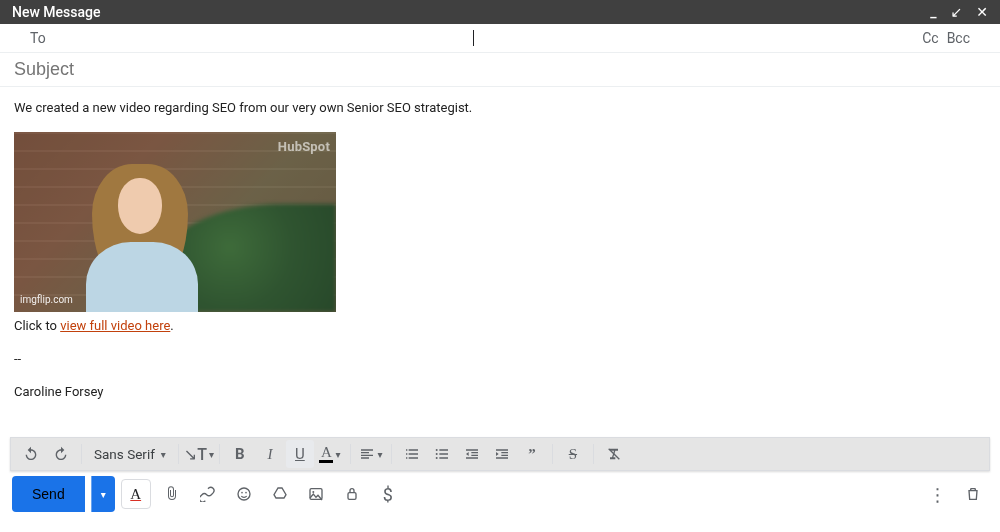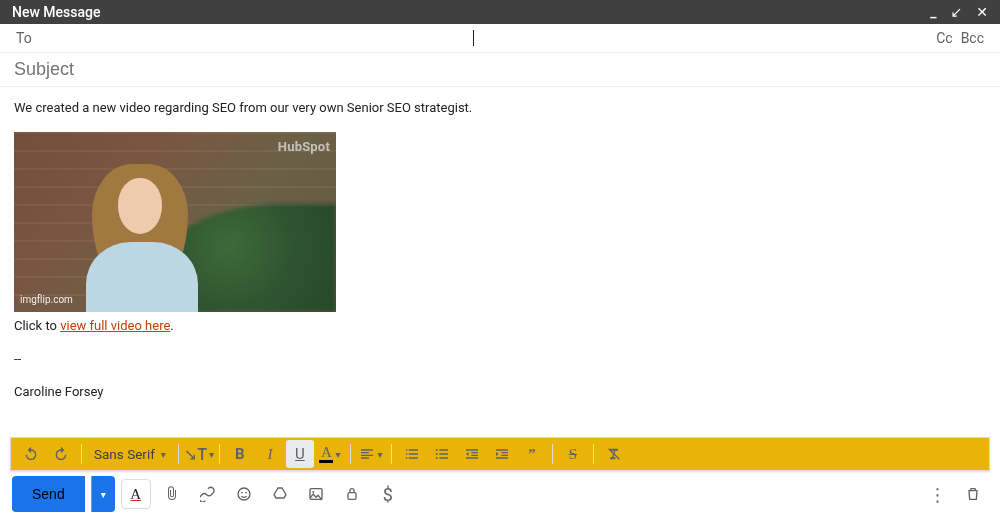--- a/index.html
+++ b/index.html
@@ -25,21 +25,21 @@
   .titlebar .spacer { flex: 1; }
   .titlebar .winctl {
     display: flex;
     gap: 14px;
     align-items: center;
   }
   .titlebar .winctl span { cursor: pointer; font-size: 14px; line-height: 1; }
   .recipients {
     display: flex;
     align-items: center;
-    padding: 6px 16px;
+    padding: 6px 30px;
     border-bottom: 1px solid #eceff1;
     font-size: 14px;
     color: #5f6368;
   }
   .recipients .to-label { margin-right: 6px; }
   .recipients .to-input {
     flex: 1;
     border: none;
     outline: none;
     font-size: 14px;
@@ -115,21 +115,21 @@
   }
   .video-thumb .watermark-if {
     position:absolute; bottom:4px; left:6px;
     font-size:10px; color:rgba(255,255,255,0.9);
   }
   .body-area a { color:#c2410c; text-decoration:underline; }
   .sig-sep { margin-bottom:2px; }
   .ttoolbar {
     margin: 0 10px;
     border: 1px solid #dadce0;
-    background: #eab308;
+    background: #e5e5e5;
     box-shadow: 0 1px 2px rgba(0,0,0,0.15);
     height: 34px;
     display: flex;
     align-items: center;
     padding: 0 6px;
     gap: 2px;
   }
   .ttoolbar .tbtn {
     width: 28px; height: 28px;
     display:flex; align-items:center; justify-content:center;

